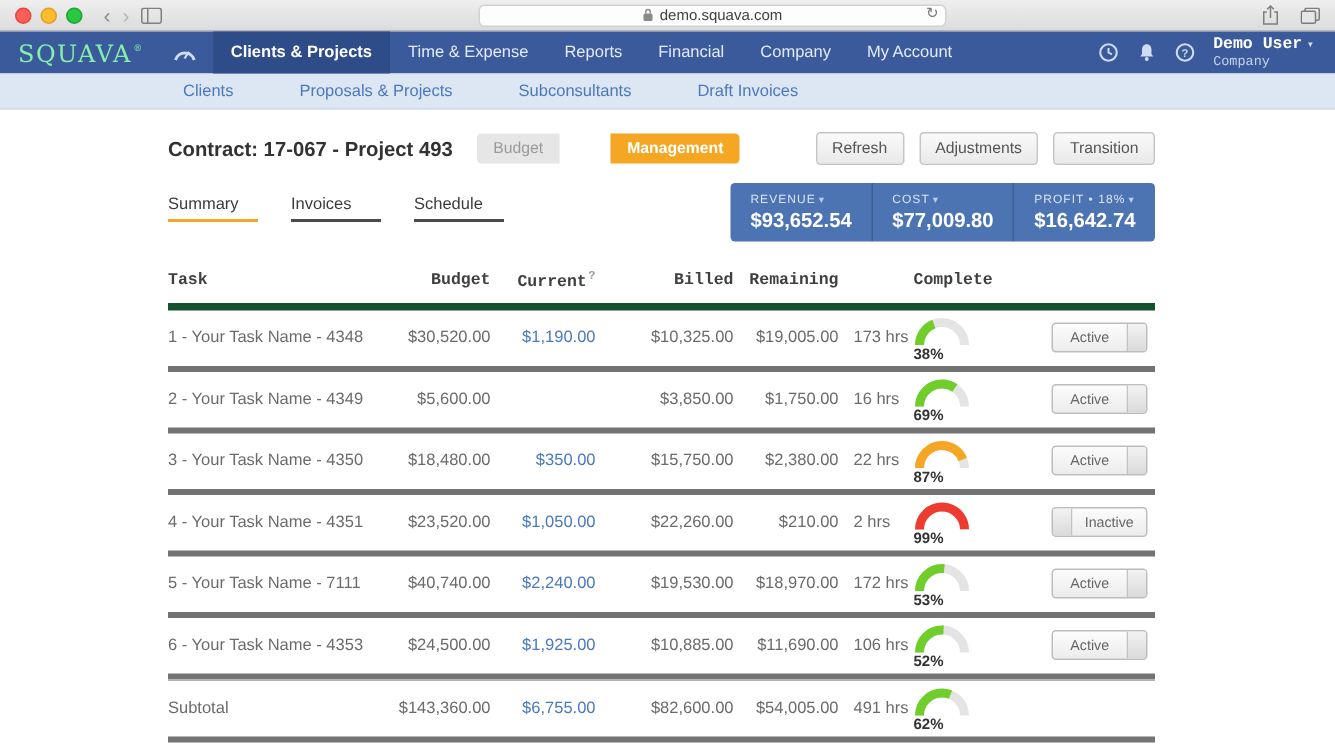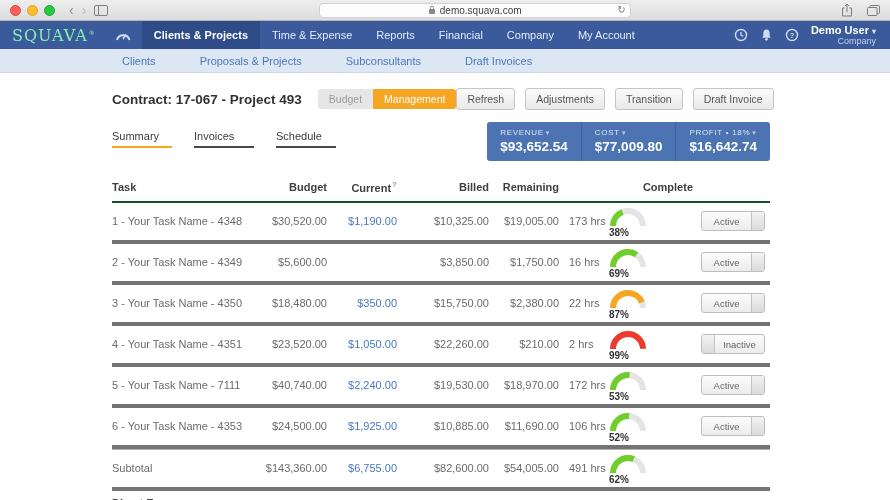--- a/index.html
+++ b/index.html
@@ -27,69 +27,69 @@
   .navbar { height: 28px; background: var(--nav-blue); display: flex; align-items: stretch; padding-left: 12px; }
   .brand { font-family: "DejaVu Serif", serif; font-size: 16px; letter-spacing: 1px; color: #86efac;
            display: flex; align-items: center; margin-right: 8px; cursor: pointer; }
   .brand sup { font-size: 6px; margin-left: 1px; margin-top: -6px; }
   .dash-wrap { display: flex; align-items: center; padding: 0 11px; cursor: pointer; }
   .nav-item { display: flex; align-items: center; padding: 0 12px; font-size: 11px; color: #e4ebf9;
               text-decoration: none; white-space: nowrap; }
   .nav-item.active { background: var(--nav-active); font-weight: bold; color: #fff; }
   .nav-right { margin-left: auto; display: flex; align-items: center; gap: 12px; padding-right: 14px; }
   .icon-btn { display: flex; align-items: center; cursor: pointer; }
-  .user { text-align: right; line-height: 1.15; cursor: pointer; }
+  .user { text-align: left; line-height: 1.15; cursor: pointer; font-family: Liberation Mono, monospace; }
   .user-name { font-size: 11px; font-weight: bold; color: #fff; white-space: nowrap; }
   .user-chev { font-size: 8px; color: #cfdcf2; margin-left: 3px; }
   .user-company { font-size: 9px; color: #c3d3ee; }
 
   
   .subnav { height: 24px; background: var(--subnav-bg); border-bottom: 1px solid #ccd8ea;
             display: flex; align-items: center; gap: 44px; padding-left: 122px; }
   .subnav a { font-size: 11px; color: var(--link-blue); text-decoration: none; white-space: nowrap; }
 
   
   .content { padding: 0 120px 0 112px; }
   .header-row { margin-top: 15px; display: flex; align-items: center; }
   .page-title { font-size: 13.5px; font-weight: bold; color: #323232; white-space: nowrap; }
   .seg { display: flex; margin-left: 16px; }
   .seg-btn { font-size: 10.5px; padding: 4px 11px; cursor: pointer; white-space: nowrap; }
   .seg-budget { background: #e6e6e6; color: #9a9a9a; border-radius: 3px 0 0 3px; }
-  .seg-mgmt { background: var(--accent-orange); color: #fff; font-weight: normal; border-radius: 0 3px 3px 0; }
+  .seg-mgmt { background: var(--accent-orange); color: #fff; font-weight: bold; border-radius: 0 3px 3px 0; margin-left: 34px; }
   .actions { margin-left: auto; display: flex; gap: 10px; }
   .btn { font-size: 10.5px; color: #555; background: linear-gradient(#fafafa, #e9e9e9);
          border: 1px solid #c5c5c5; border-radius: 3px; padding: 4px 10px; cursor: pointer; white-space: nowrap; }
 
   .tabs-row { margin-top: 12px; display: flex; align-items: flex-start; }
   .tabs { display: flex; gap: 22px; margin-top: 8px; }
   .tab { font-size: 11px; color: #3c3c3c; padding: 0 4px 4px 0; border-bottom: 2px solid #4a4a4a;
          min-width: 60px; cursor: pointer; }
   .tab.active { border-bottom-color: var(--accent-orange); }
   .stats { margin-left: auto; display: flex; background: var(--stats-blue); border-radius: 3px; color: #fff; }
   .stat { padding: 6px 13px 7px; cursor: pointer; }
   .stat + .stat { border-left: 1px solid rgba(0,0,0,.18); }
   .stat-label { font-size: 8px; letter-spacing: .7px; color: #d9e4f5; white-space: nowrap; }
   .stat-caret { font-size: 7px; color: #b9cbe8; margin-left: 2px; }
   .stat-value { font-size: 13.5px; font-weight: bold; margin-top: 2px; white-space: nowrap; }
 
   
   .table { margin-top: 13px; }
   .thead, .trow { display: grid; grid-template-columns: 140px 75px 70px 92px 70px 50px 84px 72px; align-items: center; }
-  .thead { font-size: 11px; font-weight: bold; color: #3f3f3f; padding: 6px 0 7px; border-bottom: 2px solid #14532d; }
+  .thead { font-size: 11px; font-weight: bold; color: #3f3f3f; padding: 6px 0 7px; border-bottom: 5px solid #14532d; font-family: Liberation Mono, monospace; }
   .thead .hint { font-size: 8px; color: #9a9a9a; margin-left: 1px; cursor: pointer; }
   .trow { font-size: 11px; color: #6b6b6b; border-bottom: 4px solid #737373; min-height: 29px; padding: 2px 0; }
   .trow.subtotal { border-top: 1px solid #b3b3b3; }
   .trow.section { font-weight: bold; color: #444; }
   .cell.num { text-align: right; }
   .cell.hrs { padding-left: 10px; white-space: nowrap; }
   .cell.current { color: var(--link-blue); cursor: pointer; }
   .cell.complete { display: flex; flex-direction: column; align-items: flex-start; justify-content: center; line-height: 1; }
   .cell.complete .pct { font-size: 10px; font-weight: bold; color: #333; margin-top: 1px; }
   .cell.status { display: flex; justify-content: flex-end; }
-  .h-center { text-align: right; }
+  .h-center { text-align: left; }
   .toggle { width: 64px; height: 20px; border: 1px solid #bdbdbd; border-radius: 3px;
             background: linear-gradient(#fcfcfc, #ececec); display: flex; align-items: center;
             font-size: 9.5px; color: #666; cursor: pointer; }
   .tlabel { flex: 1; text-align: center; white-space: nowrap; }
   .knob { width: 13px; height: 100%; background: linear-gradient(#f3f3f3, #dadada);
           border-left: 1px solid #c2c2c2; border-radius: 0 2px 2px 0; }
   .toggle.off .knob { border-left: none; border-right: 1px solid #c2c2c2; border-radius: 2px 0 0 2px; }
 </style>
 </head>
 <body>
@@ -190,21 +190,20 @@
   <div class="header-row">
     <span class="page-title">Contract: 17-067 - Project 493</span>
     <span class="seg">
       <span class="seg-btn seg-budget">Budget</span>
       <span class="seg-btn seg-mgmt">Management</span>
     </span>
     <span class="actions">
       <button class="btn">Refresh</button>
       <button class="btn">Adjustments</button>
       <button class="btn">Transition</button>
-      <button class="btn">Draft Invoice</button>
     </span>
   </div>
 
   <div class="tabs-row">
     <div class="tabs">
       <span class="tab active">Summary</span>
       <span class="tab">Invoices</span>
       <span class="tab">Schedule</span>
     </div>
     <div class="stats">

